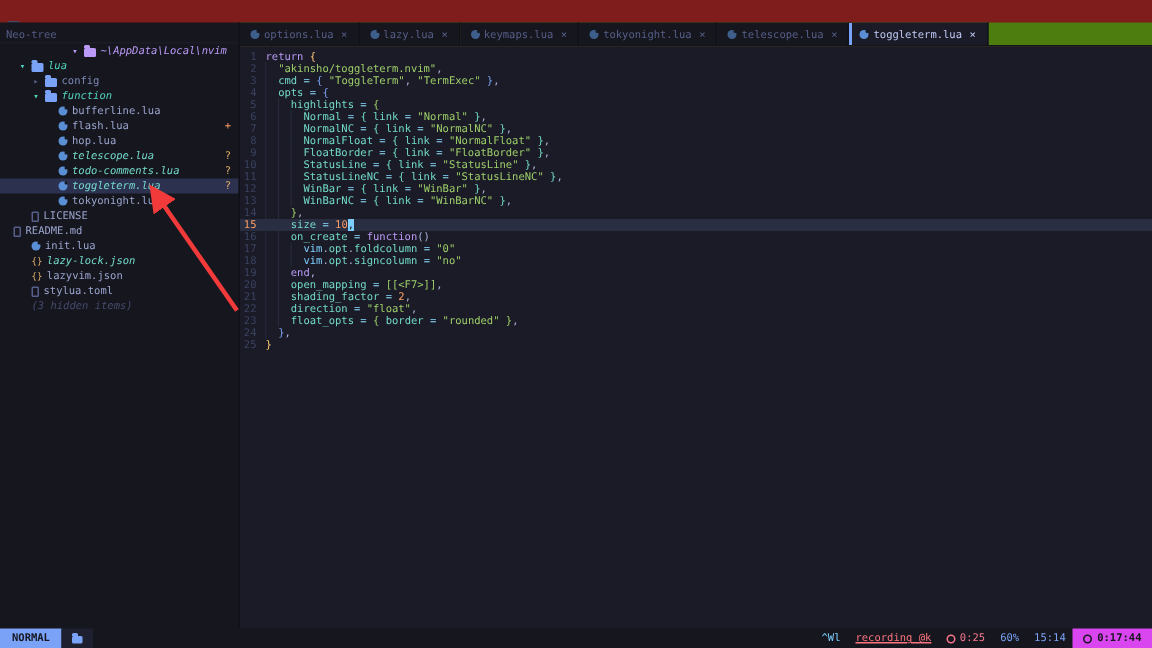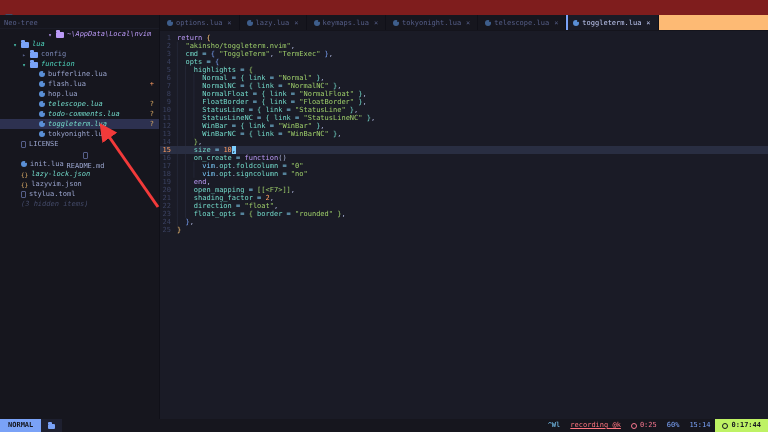--- a/index.html
+++ b/index.html
@@ -42,21 +42,21 @@
   .icon-folder::before{content:"";position:absolute;top:-2px;left:0;width:4px;height:2px;
                background:inherit;border-radius:1px 1px 0 0;}
   .icon-lua{width:6px;height:6px;border-radius:50%;background:#5a8fd6;display:inline-block;
             position:relative;flex:none;}
   .icon-lua::after{content:"";position:absolute;right:0;top:0;width:2px;height:2px;
             border-radius:50%;background:#16161e;}
   .icon-doc{width:5px;height:7px;border:1px solid #565f89;border-radius:1px;display:inline-block;flex:none;}
   .icon-json{font-size:6px;color:#e0af68;flex:none;}
   
   .editor-col{flex:1;display:flex;flex-direction:column;min-width:0;}
-  .tabbar{height:16px;flex:none;background:#fdba74;display:flex;border-bottom:1px solid #14141c;}
+  .tabbar{height:16px;flex:none;background:#4d7c0f;display:flex;border-bottom:1px solid #14141c;}
   .tab{display:flex;align-items:center;gap:3px;padding:0 7px;font-size:7px;color:#565f89;
        border-right:1px solid #101018;background:#16161e;}
   .tab .icon-lua{opacity:.6;}
   .tab.active{background:#1a1b26;color:#c0caf5;box-shadow:inset 2px 0 0 #7aa2f7;}
   .tab.active .icon-lua{opacity:1;}
   .tab-close{margin-left:2px;font-size:7px;}
   .editor{flex:1;background:#1a1b26;padding-top:3px;overflow:hidden;}
   .code-line{display:flex;height:8px;line-height:8px;font-size:7px;white-space:pre;}
   .code-line.current{background:#292e42;}
   .lnum{width:17px;flex:none;text-align:right;padding-right:6px;color:#3b4261;}
@@ -74,21 +74,21 @@
   .sl-path{background:#1e2030;color:#8089b3;padding:0 7px;display:flex;align-items:center;gap:4px;}
   .sl-path .icon-folder{width:7px;height:5px;}
   .sl-fill{flex:1;}
   .sl-right{display:flex;align-items:stretch;}
   .sl-seg{display:flex;align-items:center;gap:3px;padding:0 5px;}
   .sl-keys{color:#7dcfff;}
   .sl-recording{color:#ff757f;text-decoration:underline;}
   .sl-timer{color:#f7768e;}
   .sl-percent{color:#7aa2f7;}
   .sl-position{color:#7aa2f7;}
-  .sl-clock{background:#bef264;color:#15161e;font-weight:bold;padding:0 7px;}
+  .sl-clock{background:#d946ef;color:#15161e;font-weight:bold;padding:0 7px;}
   .mini-clock{width:6px;height:6px;border:1px solid #15161e;border-radius:50%;display:inline-block;flex:none;}
   .mini-clock.red{border-color:#f7768e;}
   
   .arrow-overlay{position:absolute;inset:0;pointer-events:none;z-index:99;}
 </style>
 </head>
 <body>
 
 <div class="app">
 
@@ -163,21 +163,21 @@
           <div class="tree-row ti-lua-file" style="padding-left: 30px;">
             <span class="chev"></span>
             <span class="icon-lua"></span>
             <span class="label">tokyonight.lua</span>
           </div>
           <div class="tree-row ti-doc-file" style="padding-left: 12px;">
             <span class="chev"></span>
             <span class="icon-doc"></span>
             <span class="label">LICENSE</span>
           </div>
-          <div class="tree-row ti-doc-file" style="padding-left: 12px; flex-direction: column;">
+          <div class="tree-row ti-doc-file" style="">
             <span class="chev"></span>
             <span class="icon-doc"></span>
             <span class="label">README.md</span>
           </div>
           <div class="tree-row ti-lua-file" style="padding-left: 12px;">
             <span class="chev"></span>
             <span class="icon-lua"></span>
             <span class="label">init.lua</span>
           </div>
           <div class="tree-row ti-json-file ti-untracked" style="padding-left: 12px;">

